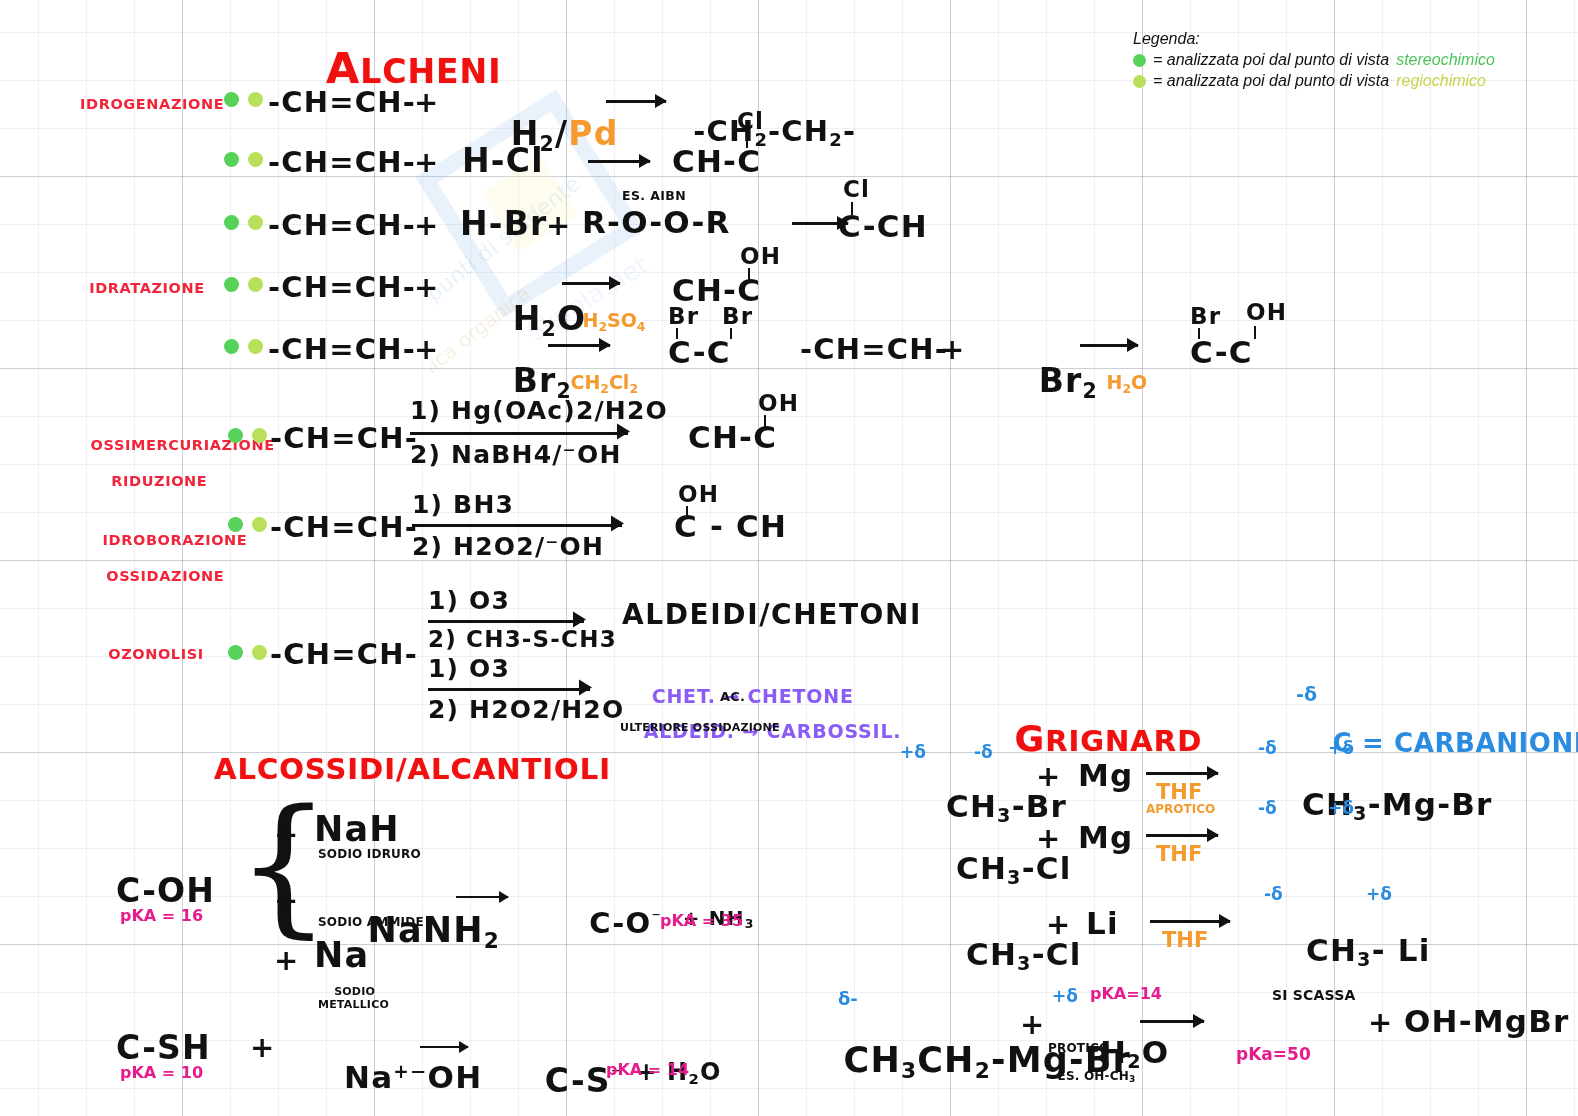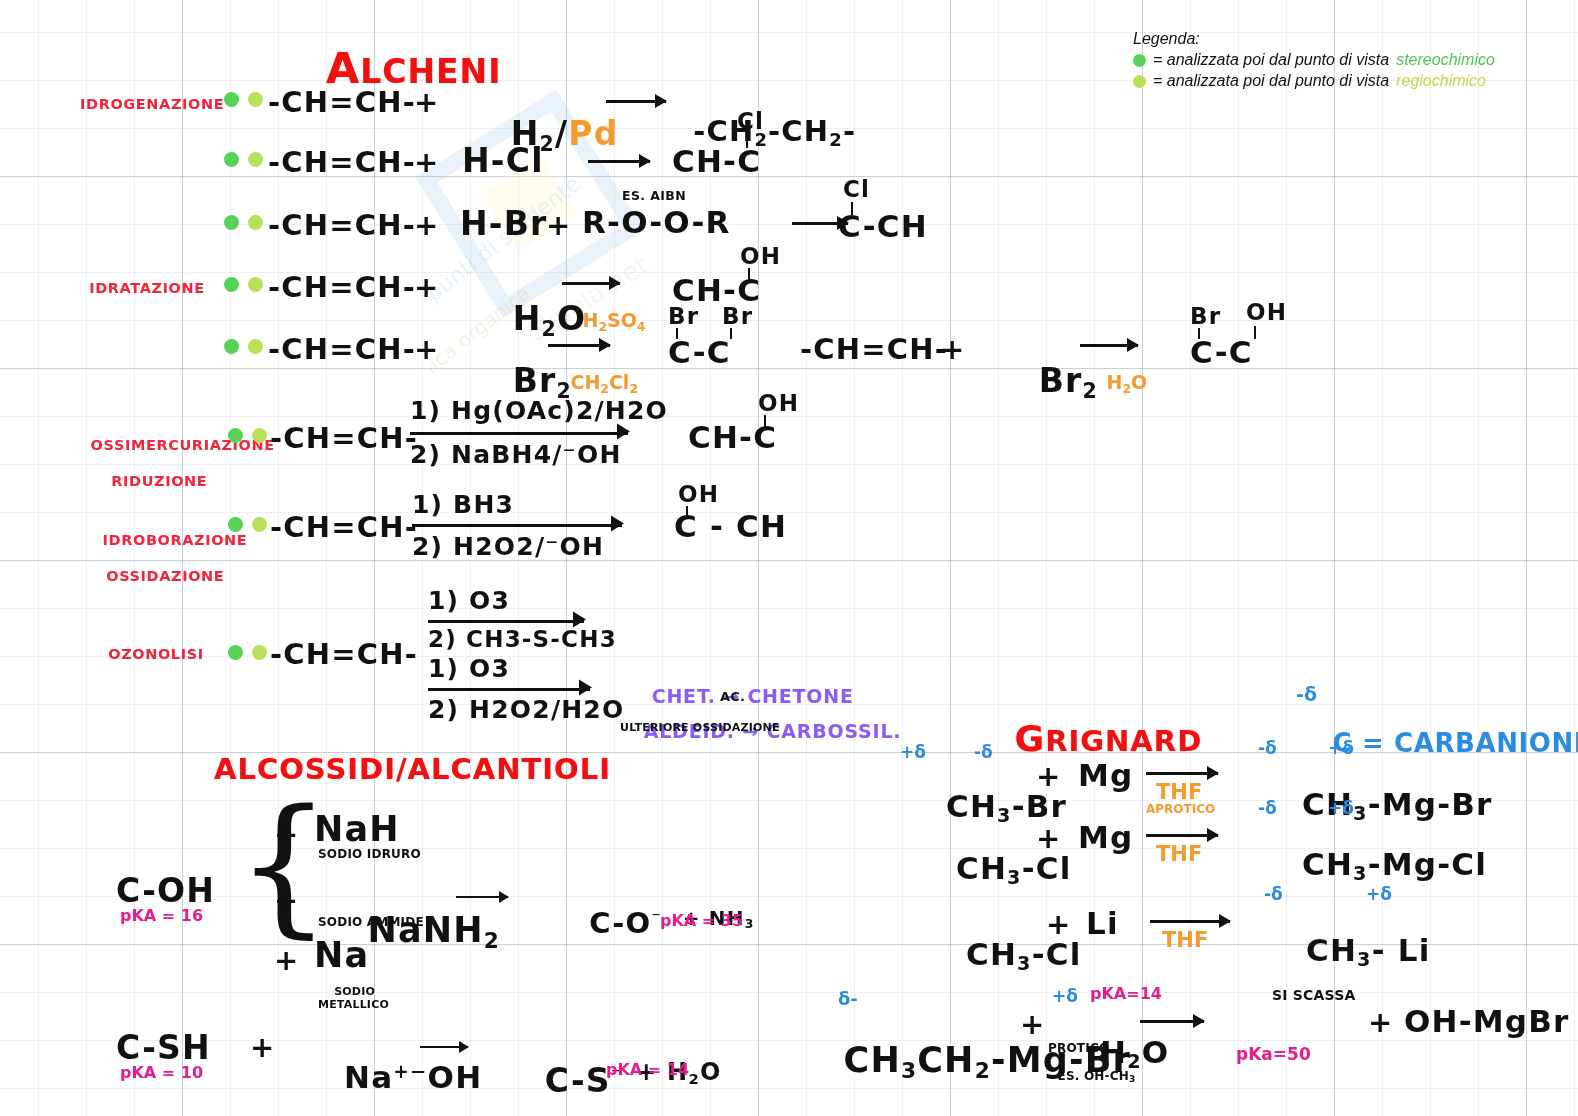--- a/index.html
+++ b/index.html
@@ -239,20 +239,21 @@
   <div class="a redlab" style="left:94px;top:647px;width:124px;">OZONOLISI</div>
   <div class="dots" style="left:228px;top:645px;">
     <span class="dot g1"></span>
       <span class="dot g2"></span>
   </div>
   <div class="a chem" style="left:270px;top:640px;">-CH=CH-</div>
 
   <div class="a chem" style="left:428px;top:588px;font-size:25px;">1) O3</div>
   <div class="condline" style="left:428px;top:620px;width:156px;"></div>
   <div class="a chem" style="left:428px;top:628px;font-size:23px;">2) CH3-S-CH3</div>
+  <div class="a chem" style="left:622px;top:601px;font-size:28px;letter-spacing:1.6px;">ALDEIDI/CHETONI</div>
 
   <div class="a chem" style="left:428px;top:656px;font-size:25px;">1) O3</div>
   <div class="condline" style="left:428px;top:688px;width:162px;"></div>
   <div class="a chem" style="left:428px;top:697px;font-size:25px;">2) H2O2/H2O</div>
 
   <div class="a hw" style="left:622px;top:668px;font-size:19px;letter-spacing:.8px;">
     <span>CHET.</span> <span>→</span> <span>CHETONE</span>
   </div>
   <div class="a minicap" style="left:720px;top:690px;font-size:13px;">AC.</div>
   <div class="a hw" style="left:614px;top:703px;font-size:19px;letter-spacing:.8px;">
@@ -334,23 +335,20 @@
 
   <div class="a chem" style="left:908px;top:822px;font-size:31px;">
     <span>CH</span><span class="s">3</span><span>-Cl</span>
   </div>
   <div class="a chem" style="left:1036px;top:824px;">+</div>
   <div class="a chem" style="left:1078px;top:822px;font-size:31px;">Mg</div>
   <div class="arr" style="left:1146px;top:834px;width:72px;"></div>
   <div class="a orange" style="left:1156px;top:844px;font-size:21px;">THF</div>
   <div class="a blue" style="left:1258px;top:800px;font-size:17px;">-δ</div>
   <div class="a blue" style="left:1328px;top:800px;font-size:17px;">+δ</div>
-  <div class="a chem" style="left:1254px;top:818px;font-size:31px;">
-    <span>CH</span><span class="s">3</span><span>-Mg-Cl</span>
-  </div>
 
   <div class="a chem" style="left:918px;top:908px;font-size:31px;">
     <span>CH</span><span class="s">3</span><span>-Cl</span>
   </div>
   <div class="a chem" style="left:1046px;top:910px;">+</div>
   <div class="a chem" style="left:1086px;top:908px;font-size:31px;">Li</div>
   <div class="arr" style="left:1150px;top:920px;width:80px;"></div>
   <div class="a orange" style="left:1162px;top:930px;font-size:21px;">THF</div>
   <div class="a blue" style="left:1264px;top:886px;font-size:17px;">-δ</div>
   <div class="a blue" style="left:1366px;top:886px;font-size:17px;">+δ</div>

